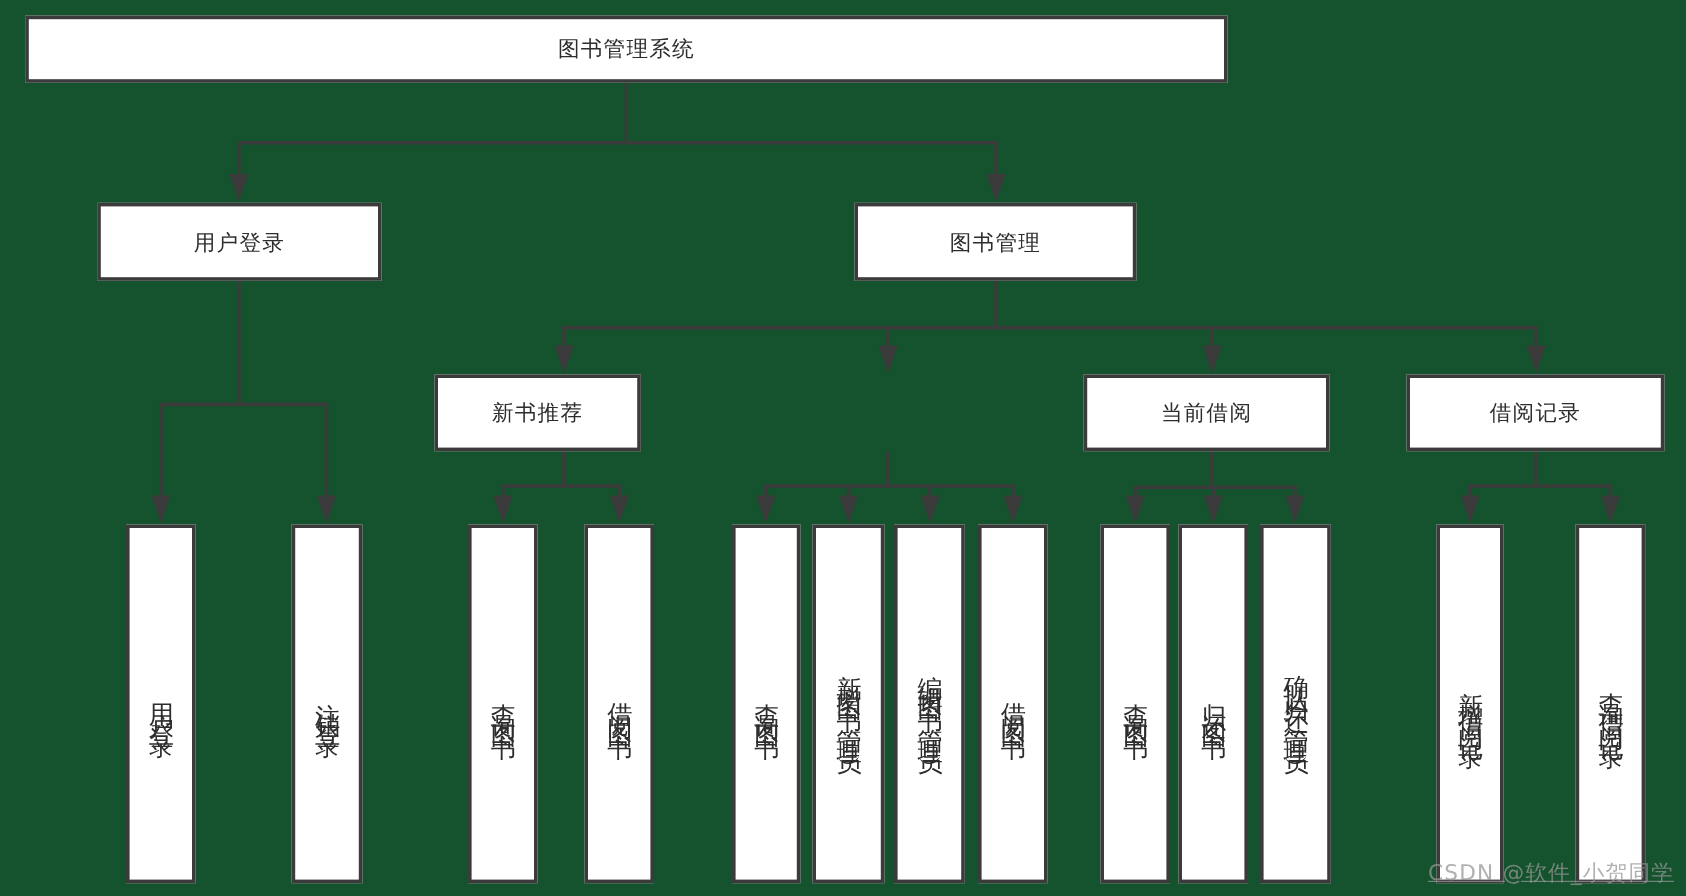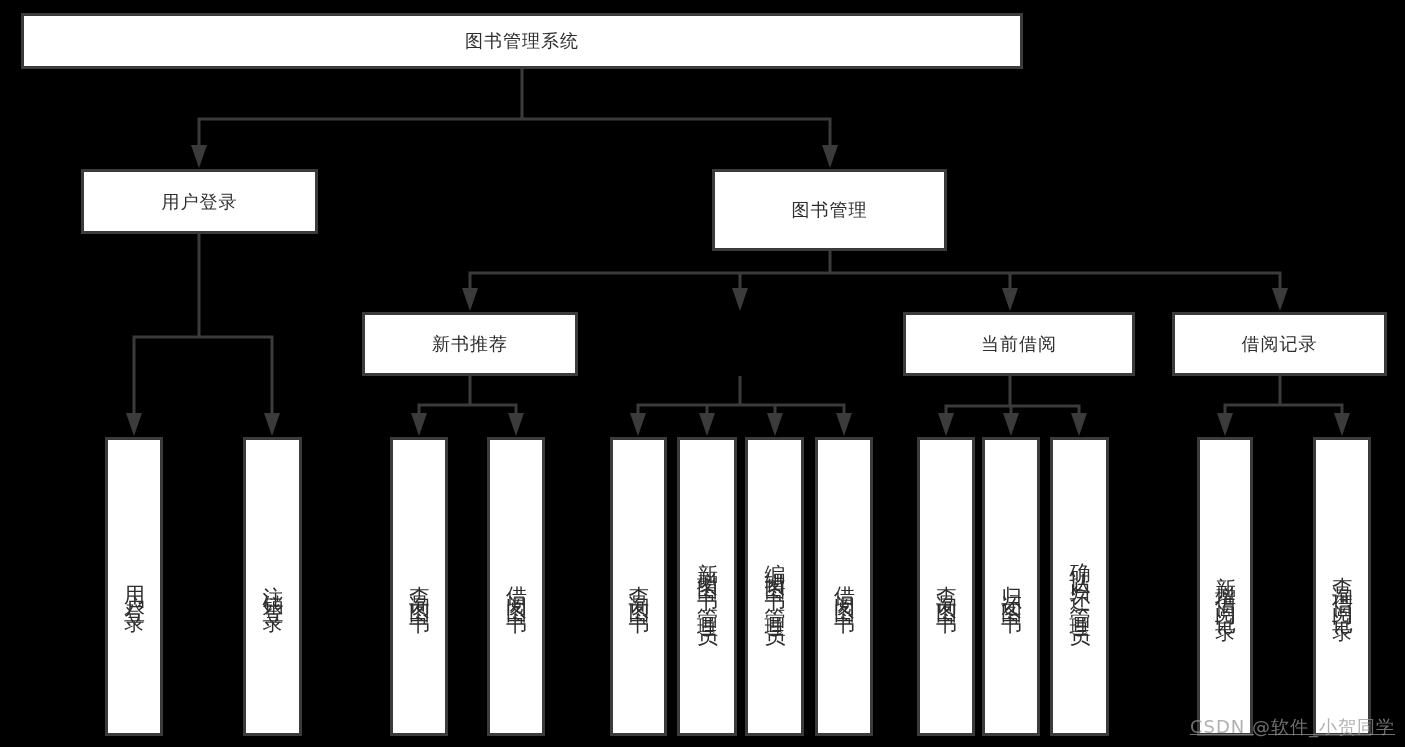--- a/index.html
+++ b/index.html
@@ -1,19 +1,19 @@
 <!DOCTYPE html>
 <html><head>
 <meta charset="utf-8">
 <style>
   html,body{margin:0;padding:0;background:#ffffff;}
   .stage{
     position:relative;
     width:1405px;height:747px;
-    background:#000000;
+    background:#14532d;
     font-family:"DejaVu Sans","Liberation Sans",sans-serif;
     overflow:hidden;
   }
   .connectors{position:absolute;left:0;top:0;width:1405px;height:747px;}
   .node{
     position:absolute;
     box-sizing:border-box;
     background:#ffffff;
     border:3px solid #3b3b3b;
     display:flex;align-items:center;justify-content:center;
@@ -88,28 +88,28 @@
     </g>
   </svg>
 
   <div class="node hbox" style="left:21px;top:13px;width:1002px;height:56px;">
     <span>图书管理系统</span>
   </div>
 
   <div class="node hbox" style="left:81px;top:169px;width:237px;height:65px;">
     <span>用户登录</span>
   </div>
-  <div class="node hbox" style="left:712px;top:169px;width:235px;height:82px;">
+  <div class="node hbox" style="left:712px;top:169px;width:235px;height:65px;">
     <span>图书管理</span>
   </div>
 
-  <div class="node hbox" style="left:362px;top:312px;width:216px;height:64px;">
+  <div class="node hbox" style="left:362px;top:312px;width:172px;height:64px;">
     <span>新书推荐</span>
   </div>
-  <div class="node hbox" style="left:903px;top:312px;width:232px;height:64px;">
+  <div class="node hbox" style="left:903px;top:312px;width:205px;height:64px;">
     <span>当前借阅</span>
   </div>
   <div class="node hbox" style="left:1172px;top:312px;width:215px;height:64px;">
     <span>借阅记录</span>
   </div>
 
   <div class="node vbox" style="left:105px;width:58px;">
     <span class="vtext">用户登录</span>
   </div>
   <div class="node vbox" style="left:243px;width:59px;">

